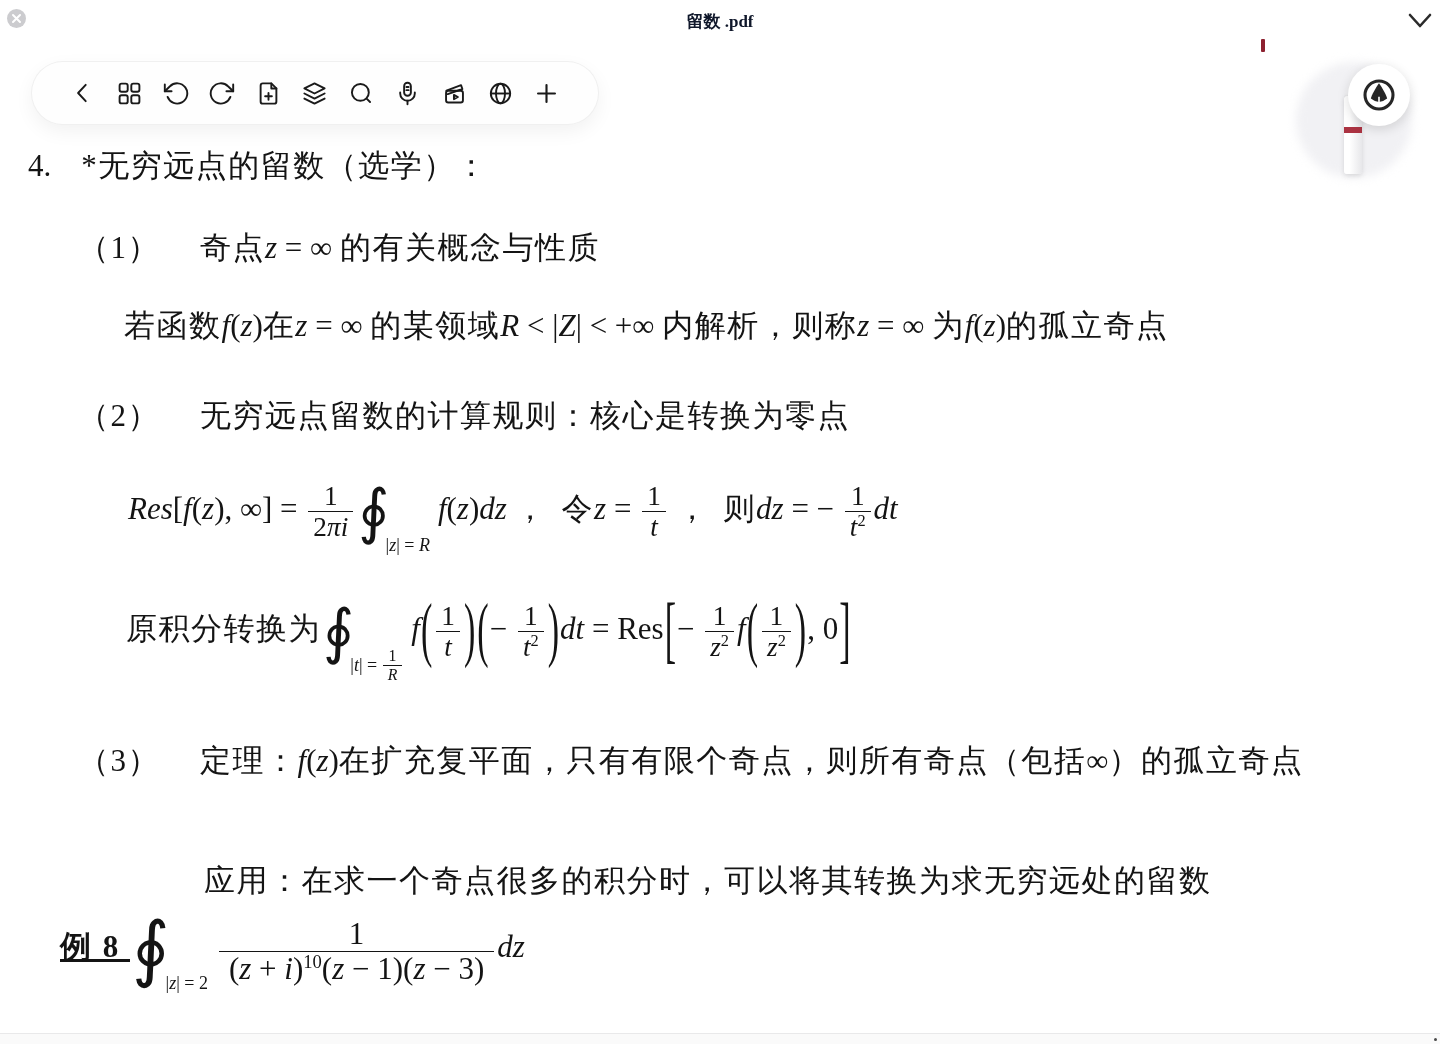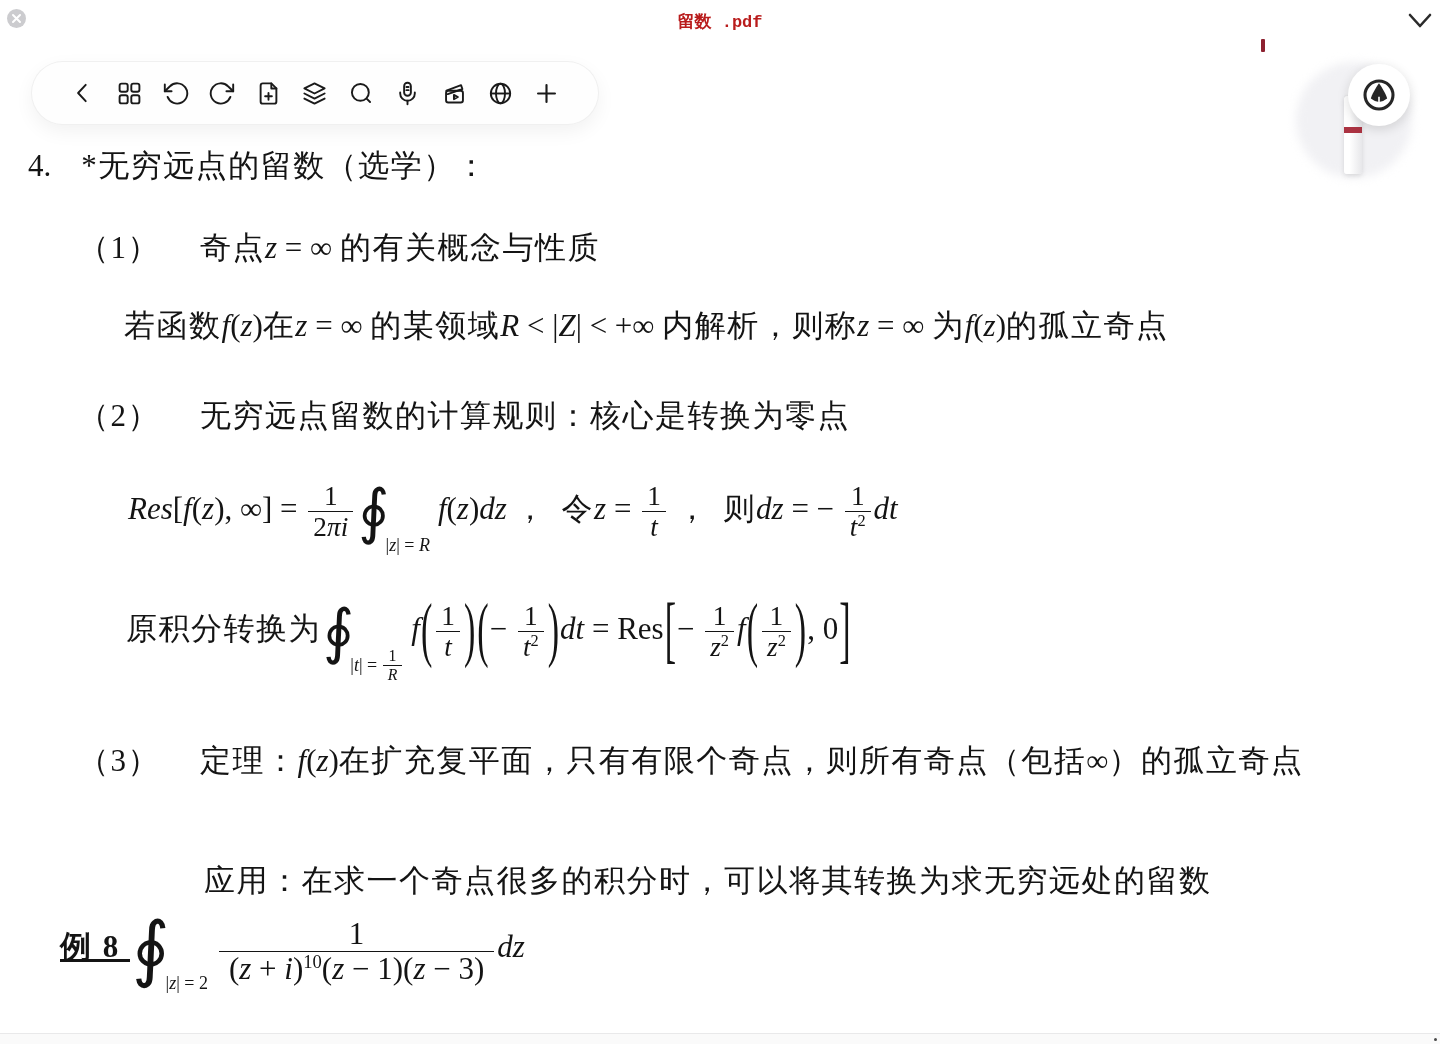--- a/index.html
+++ b/index.html
@@ -4,22 +4,22 @@
 <style>
   * { margin:0; padding:0; box-sizing:border-box; }
   html,body { width:1440px; height:1044px; }
   body {
     position:relative; overflow:hidden; background:#ffffff;
     font-family:"Liberation Serif","DejaVu Serif",serif; color:#141414;
   }
   
   .pdf-title {
     position:absolute; top:10px; left:0; width:100%; text-align:center;
-    font-family:Liberation Mono, monospace;
-    font-size:17px; font-weight:600; color:#b91c1c;
+    font-family:Liberation Serif, serif;
+    font-size:17px; font-weight:600; color:#0f172a;
   }
   .close-btn {
     position:absolute; left:7px; top:9px; width:19px; height:19px; border-radius:50%;
     background:#cccccf; display:flex; align-items:center; justify-content:center;
   }
   .chevron-btn { position:absolute; left:1404px; top:8px; width:32px; height:26px; }
   
   .toolbar {
     position:absolute; left:32px; top:62px; width:566px; height:62px;
     background:#fefefe; border-radius:31px;

